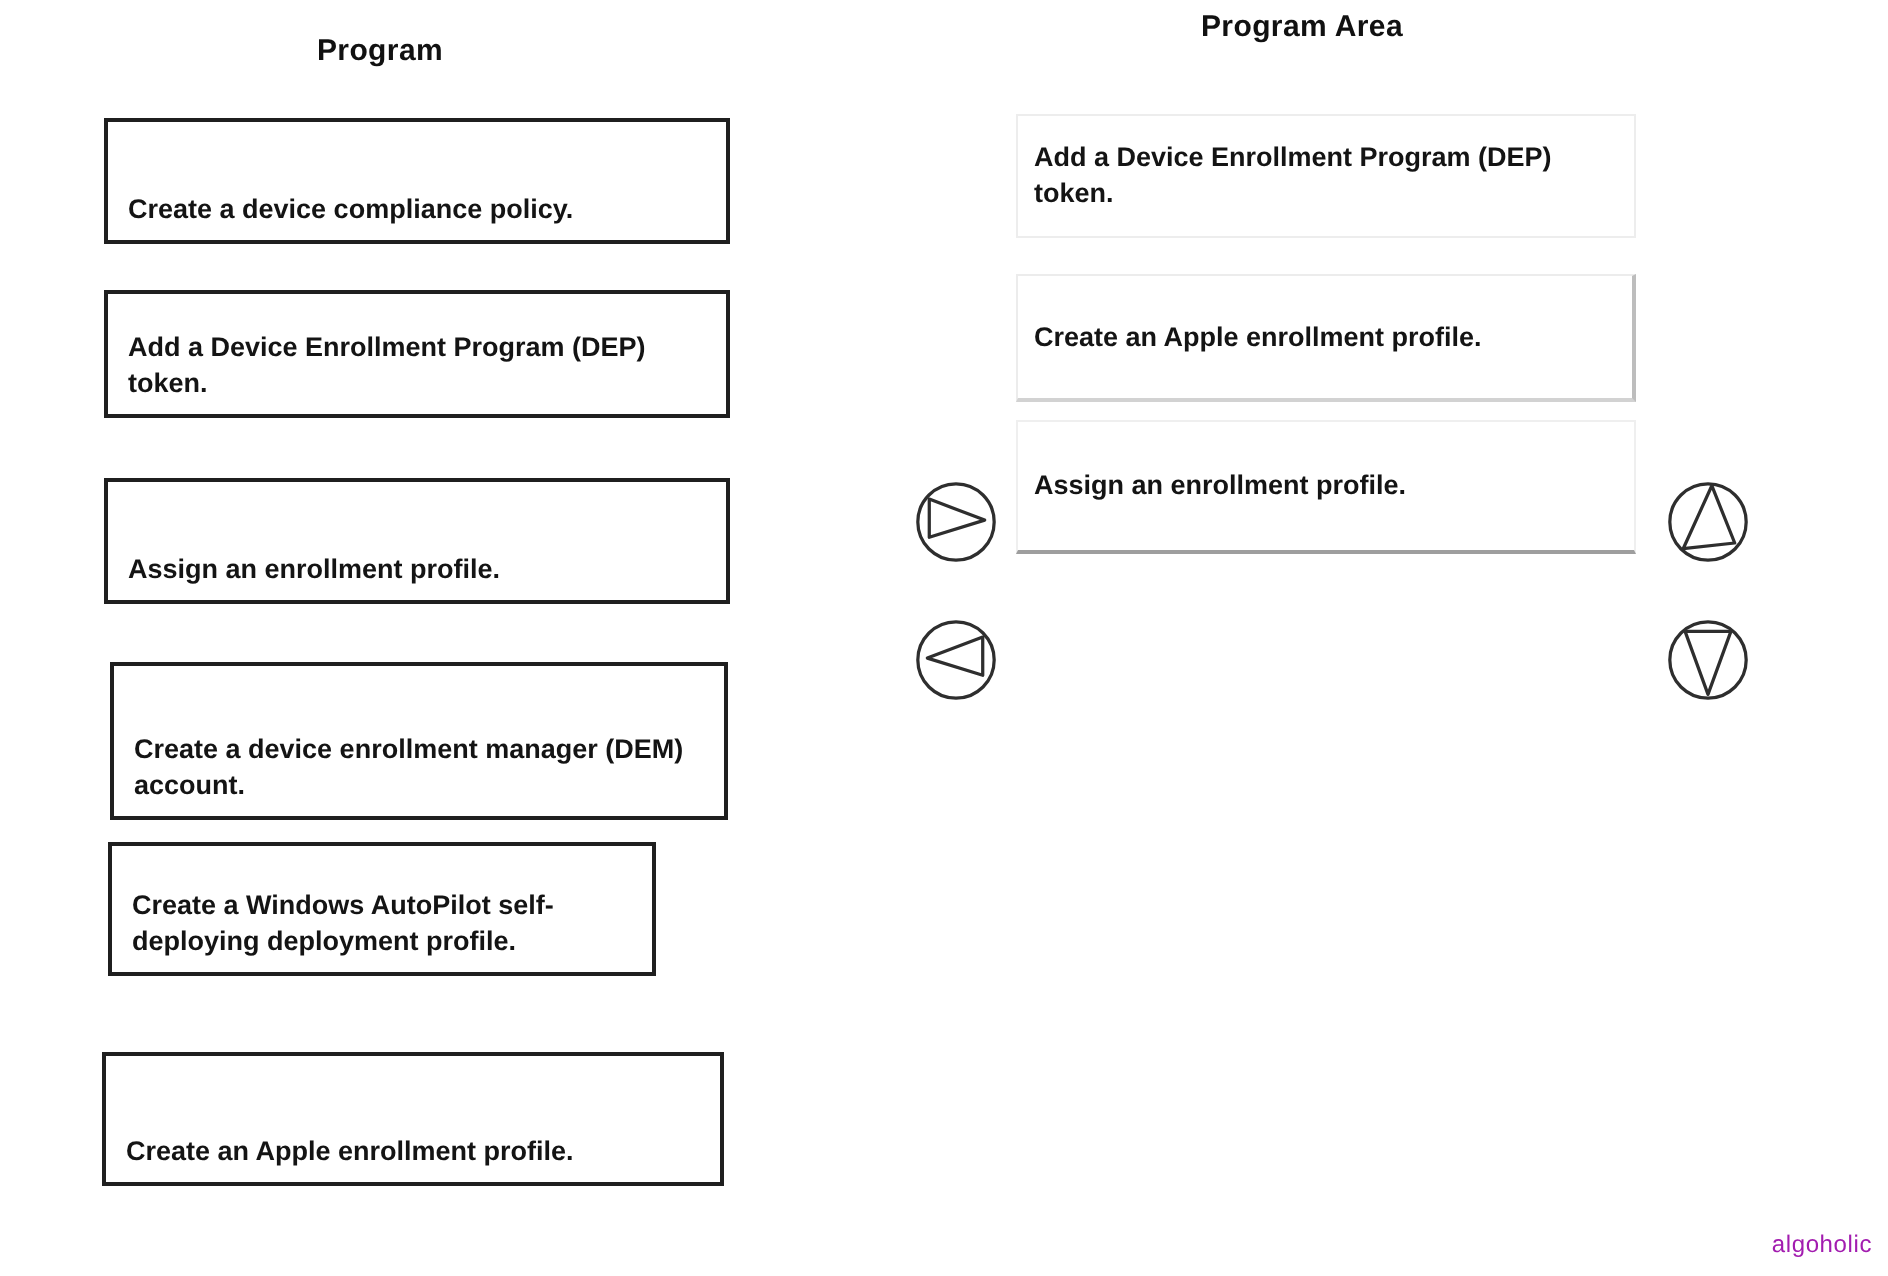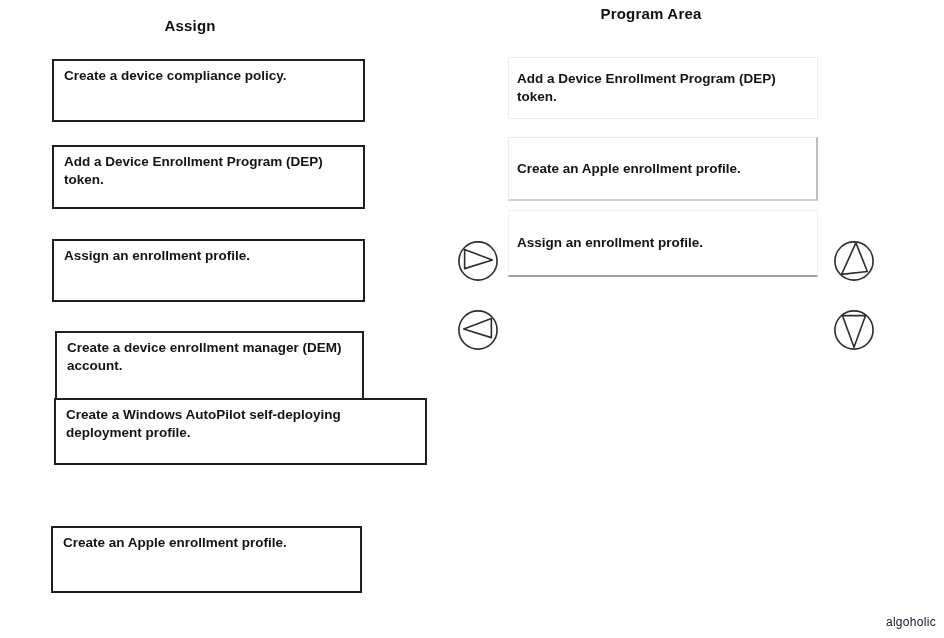--- a/index.html
+++ b/index.html
@@ -24,35 +24,35 @@
   #actions-title { left: 30px; top: 17px; width: 320px; }
   #answer-title  { left: 501px; top: 5px; width: 300px; }
 
   .action-box {
     position: absolute;
     left: 52px;
     width: 313px;
     border: 2px solid #1f1f1f;
     background: #ffffff;
     display: flex;
-    align-items: flex-start;
+    align-items: flex-end;
     padding: 6px 12px 6px 10px;
   }
   .action-box .lbl,
   .answer-box .lbl {
     font-size: 13.5px;
     font-weight: bold;
     line-height: 18px;
     color: #141414;
   }
   #action-1 { top: 59px;  height: 63px; }
   #action-2 { top: 145px; height: 64px; }
   #action-3 { top: 239px; height: 63px; }
   #action-4 { top: 331px; height: 79px; left: 55px; width: 309px; }
-  #action-5 { top: 398px; height: 67px; left: 54px; width: 373px; }
+  #action-5 { top: 421px; height: 67px; left: 54px; width: 274px; }
   #action-6 { top: 526px; height: 67px; left: 51px; width: 311px; }
 
   .answer-box {
     position: absolute;
     left: 508px;
     width: 310px;
     background: #ffffff;
     display: flex;
     align-items: center;
     padding: 4px 10px 4px 8px;
@@ -101,21 +101,21 @@
     font-size: 12px;
     font-weight: normal;
     letter-spacing: 0.3px;
   }
 </style>
 </head>
 <body>
 
 <div class="stage">
 
-  <div class="col-title" id="actions-title">Assign</div>
+  <div class="col-title" id="actions-title">Program</div>
 
   <div class="col-title" id="answer-title">Program Area</div>
 
   <div class="action-box" id="action-1">
     <span class="lbl">Create a device compliance policy.</span>
   </div>
   <div class="action-box" id="action-2">
     <span class="lbl">Add a Device Enrollment Program (DEP) token.</span>
   </div>
   <div class="action-box" id="action-3">
@@ -159,15 +159,15 @@
       <polygon points="24,3 9,36 36,33"></polygon>
     </svg>
   </button>
   <button class="ctl" id="btn-move-down" title="">
     <svg viewBox="0 0 44 44">
       <circle cx="22" cy="22" r="20"></circle>
       <polygon points="10,7 34,7 22,40"></polygon>
     </svg>
   </button>
 
-  <div class="watermark" id="watermark" style="color: #0f172a;">algoholic</div>
+  <div class="watermark" id="watermark" style="color: #a21caf;">algoholic</div>
 
 </div>
 
 </body></html>

